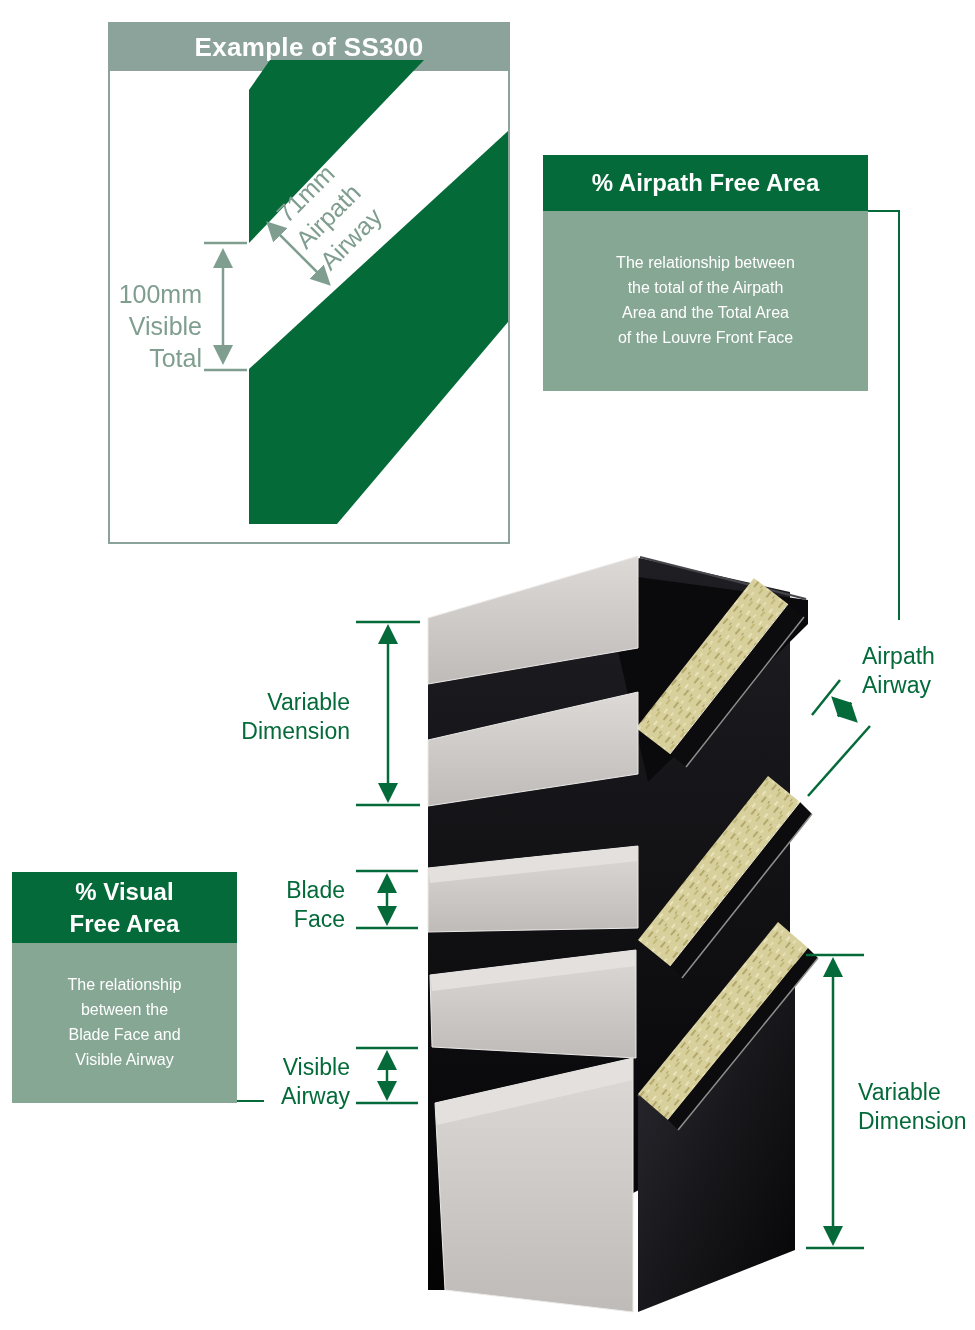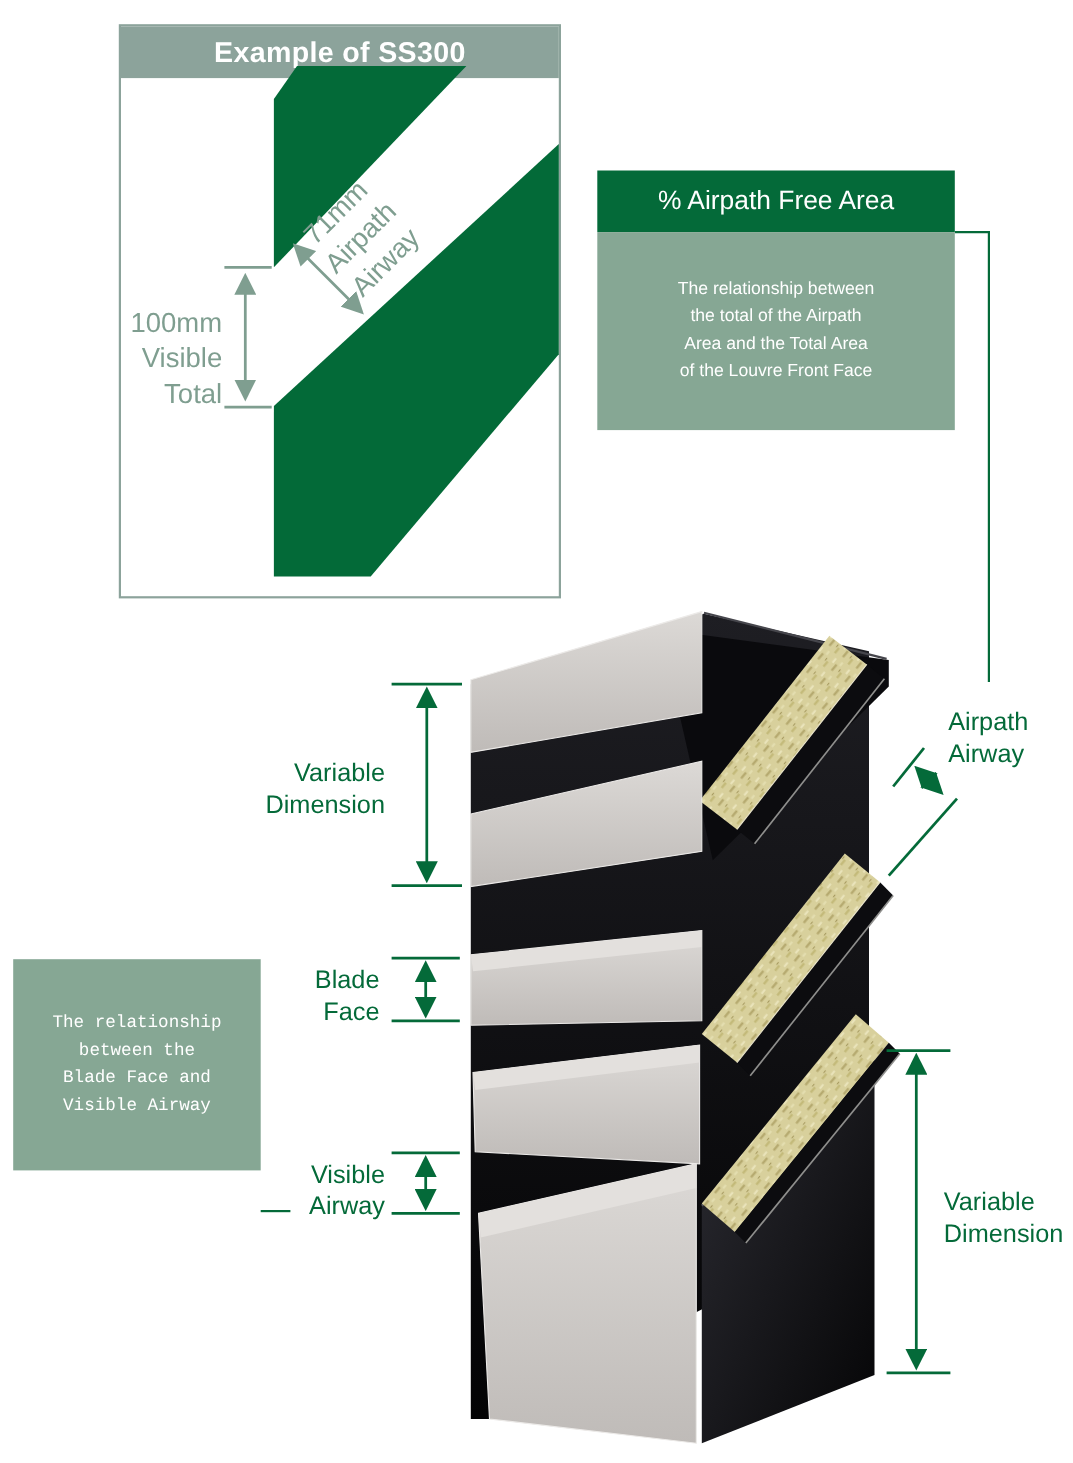--- a/index.html
+++ b/index.html
@@ -24,33 +24,33 @@
     border:2px solid var(--sage-gray);background:#fff;z-index:1;margin-top:12px;
   }
   .example-header{
     position:absolute;left:0;top:0;right:0;height:47px;
     background:var(--sage-gray);color:#fff;font-weight:bold;font-size:26px;
     display:flex;align-items:center;justify-content:center;letter-spacing:.3px;
   }
   
   .callout{z-index:3;color:#fff;text-align:center;}
   .callout .hd{
-    background:var(--green-dark);font-weight:normal;font-size:24px;
+    background:var(--green-dark);font-weight:bold;font-size:24px;
     display:flex;align-items:center;justify-content:center;line-height:1.3;
   }
   .callout .bd{
     background:var(--sage-panel);font-size:16px;line-height:1.55;
     display:flex;align-items:center;justify-content:center;
   }
   .airpath-callout{left:543px;top:155px;width:325px;}
   .airpath-callout .hd{height:56px;}
   .airpath-callout .bd{height:180px;}
   .visual-callout{left:12px;top:872px;width:225px;}
   .visual-callout .hd{height:71px;}
-  .visual-callout .bd{height:192px;font-family:Liberation Mono, monospace;}
+  .visual-callout .bd{height:160px;}
   
   .lbl{z-index:4;line-height:1.28;}
   .lbl-green{color:var(--green-dark);font-size:23px;}
   .lbl-sage{color:var(--dim-sage);font-size:25px;}
   .ra{text-align:right;}
   .la{text-align:left;}
   .lbl-100mm{left:80px;top:278px;width:122px;}
   .lbl-71mm{
     left:258px;top:168px;width:140px;text-align:center;
     transform:rotate(-45deg);transform-origin:50% 50%;
@@ -71,20 +71,22 @@
 
 <div class="abs callout airpath-callout">
   <div class="hd">% Airpath Free Area</div>
   <div class="bd pre">The relationship between
 the total of the Airpath
 Area and the Total Area
 of the Louvre Front Face</div>
 </div>
 
 <div class="abs callout visual-callout">
+  <div class="hd pre">% Visual
+Free Area</div>
   <div class="bd pre">The relationship
 between the
 Blade Face and
 Visible Airway</div>
 </div>
 
 <div class="abs lbl lbl-sage ra pre lbl-100mm">100mm
 Visible
 Total</div>
 <div class="abs lbl lbl-sage pre lbl-71mm">71mm

